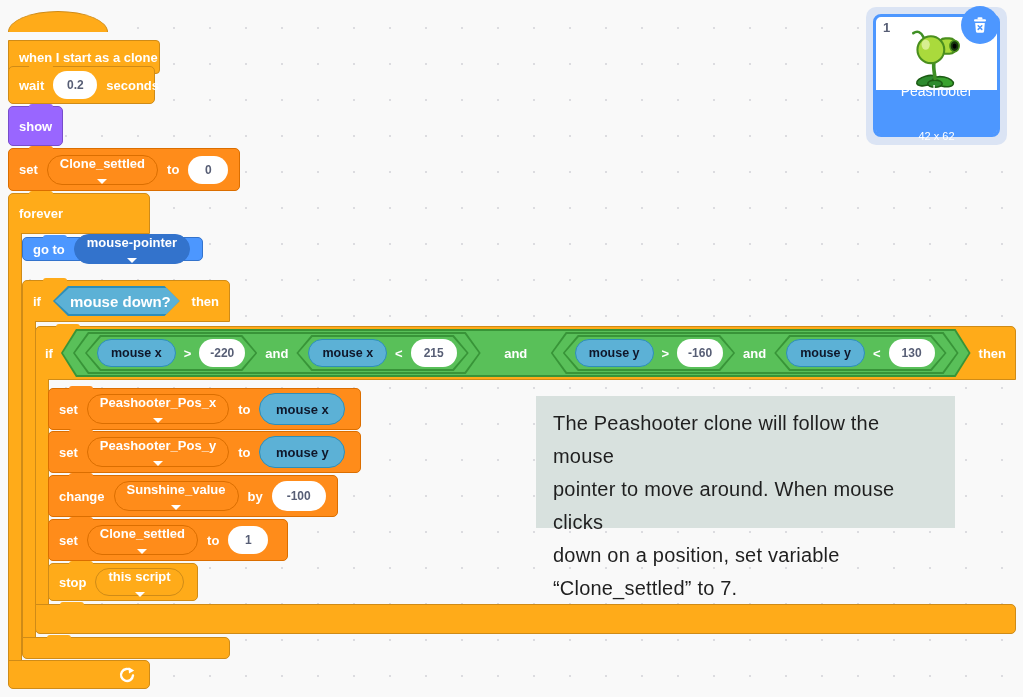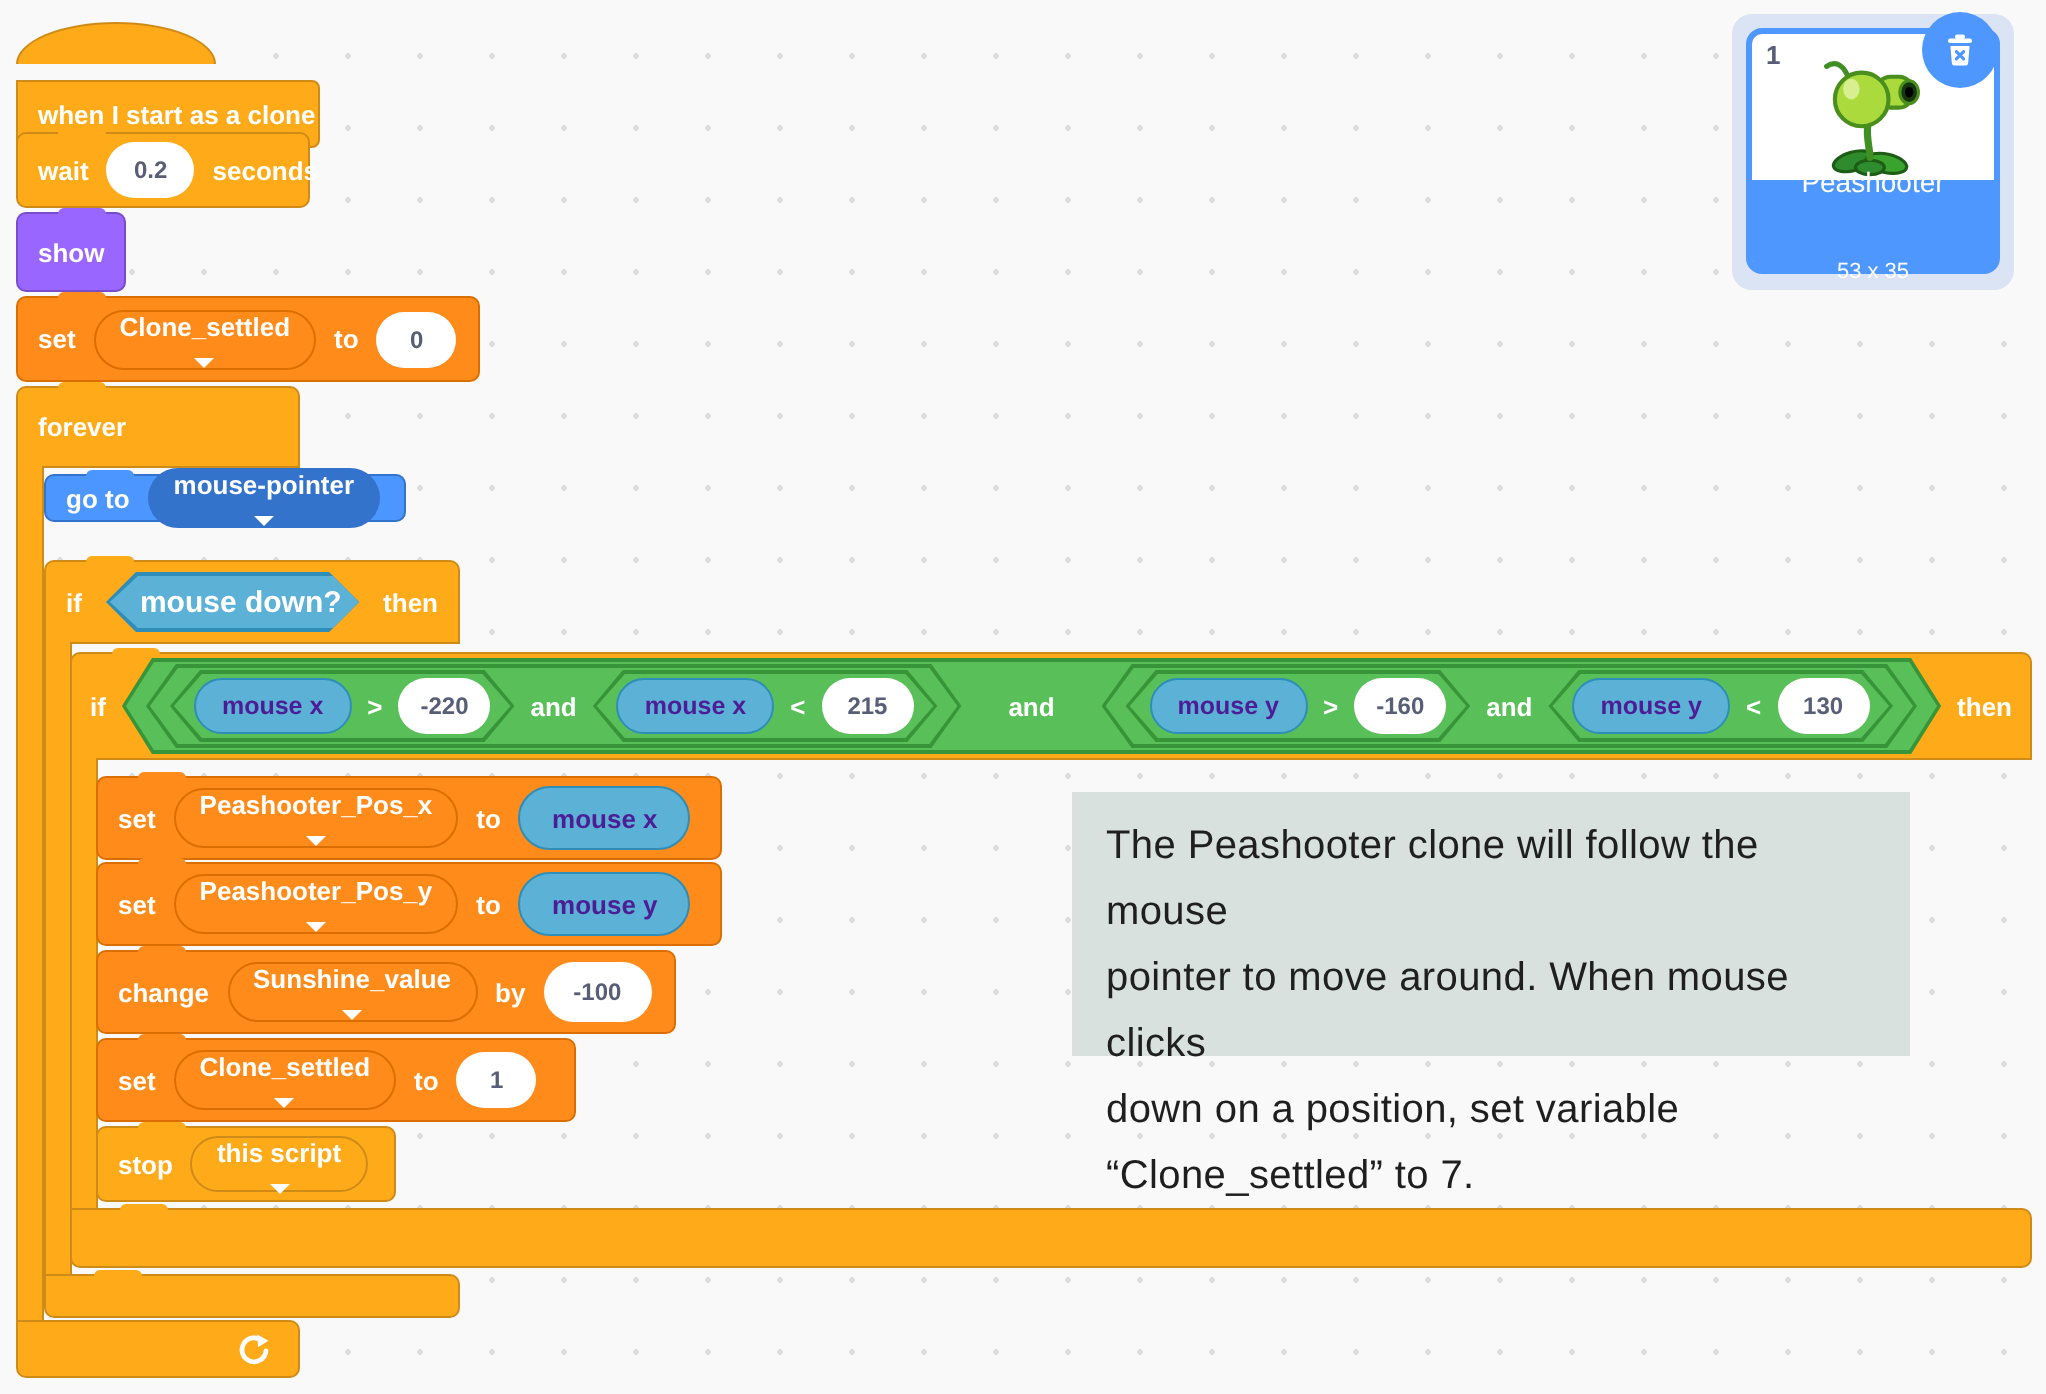--- a/index.html
+++ b/index.html
@@ -53,21 +53,21 @@
     background:var(--ddbg); border:1px solid var(--ddbd); border-radius:15px;
     color:#fff; font-size:13px; font-weight:600;flex-direction:column;
   }
   .ddarr { width:0; height:0; border-left:5px solid transparent;
     border-right:5px solid transparent; border-top:5px solid #fff; }
   
   .srep {
     display:inline-flex; align-items:center; justify-content:center;
     height:28px; min-width:74px; padding:10px 13px; box-sizing:border-box;
     background:#5CB1D6; border:1px solid #2E8EB8; border-radius:999px;
-    color:#4c1d95; font-size:12.5px; font-weight:600;
+    color:#0f172a; font-size:12.5px; font-weight:600;
   }
   .srep.big { height:32px; min-width:86px; font-size:13px; }
   
   .hx {
     display:flex; box-sizing:border-box; background:var(--ln,#389438);
     clip-path: polygon(15px 0, calc(100% - 15px) 0, 100% 50%, calc(100% - 15px) 100%, 15px 100%, 0 50%);
     padding:2px;
   }
   .hx-i {
     flex:1; display:flex; align-items:center; justify-content:center; gap:8px;
@@ -298,21 +298,21 @@
         <path d="M30 34 C29 40 31 46 31 50" stroke="#3f8f24" stroke-width="3.5" fill="none" stroke-linecap="round"></path>
         <path d="M20 10 q-4 -8 -10 -4" stroke="#3f8f24" stroke-width="2.5" fill="none" stroke-linecap="round"></path>
         <rect x="34" y="11" width="18" height="15" rx="7" fill="#aada3c" stroke="#4a8f1e" stroke-width="2"></rect>
         <circle cx="27" cy="22" r="13" fill="#aada3c" stroke="#4a8f1e" stroke-width="2"></circle>
         <ellipse cx="22" cy="17" rx="4" ry="5" fill="#d7ef90"></ellipse>
         <ellipse cx="50" cy="18.5" rx="4.5" ry="5.5" fill="#16380c" stroke="#4a8f1e" stroke-width="1.5"></ellipse>
         <ellipse cx="50" cy="18.5" rx="2" ry="2.6" fill="#000"></ellipse>
       </svg>
       <div id="sprite-footer">
         <span id="sprite-name">Peashooter</span>
-        <span id="sprite-size">53 x 35</span>
+        <span id="sprite-size">42 x 62</span>
       </div>
     </div>
   </div>
   <div id="delete-btn">
     <svg width="20" height="20" viewBox="0 0 20 20">
       <rect x="7.5" y="2.2" width="5" height="2.4" rx="1.1" fill="#fff"></rect>
       <rect x="4" y="4.3" width="12" height="2.2" rx="1.1" fill="#fff"></rect>
       <path d="M5.2 8 h9.6 l-0.7 8.2 a1.7 1.7 0 0 1 -1.7 1.6 h-4.8 a1.7 1.7 0 0 1 -1.7 -1.6 Z" fill="#fff"></path>
       <path d="M8.2 10.8 l3.6 3.6 M11.8 10.8 l-3.6 3.6" stroke="#4D97FF" stroke-width="1.6" stroke-linecap="round"></path>
     </svg>

